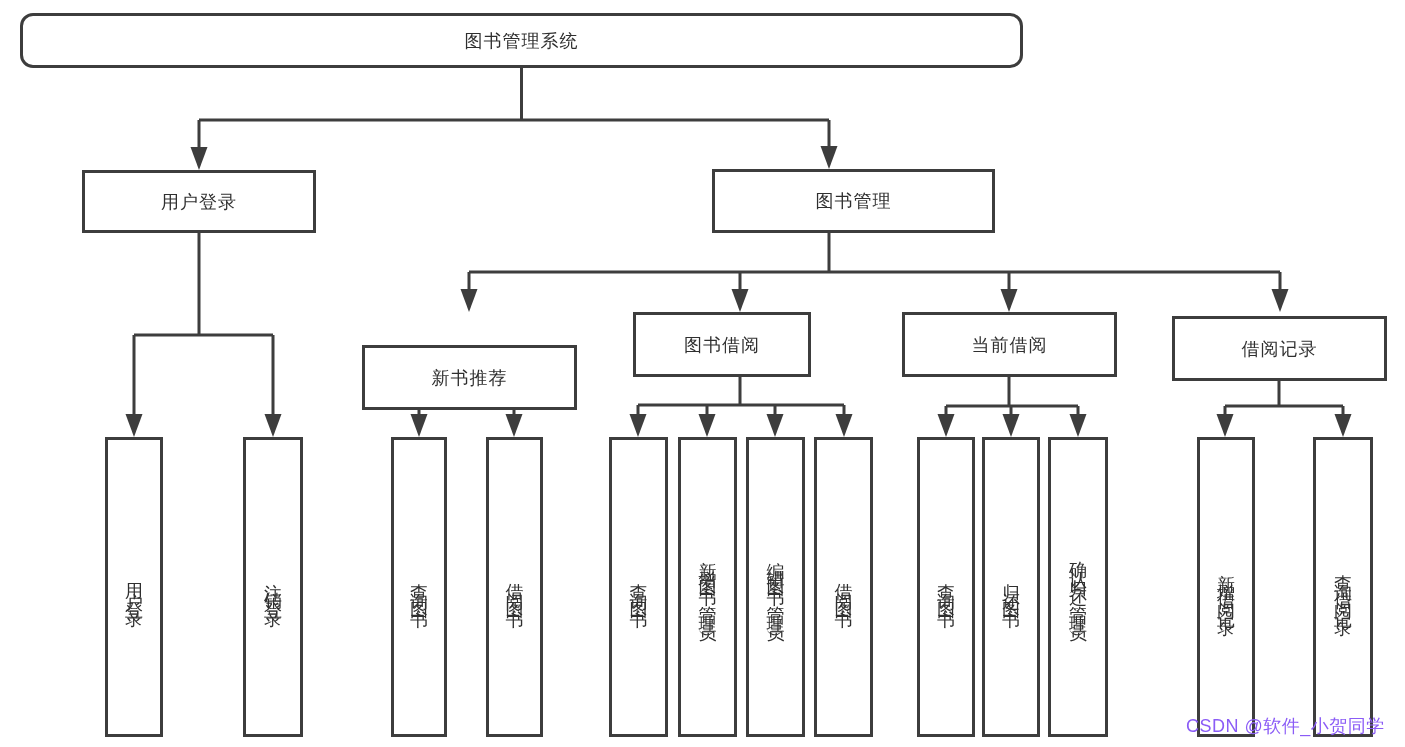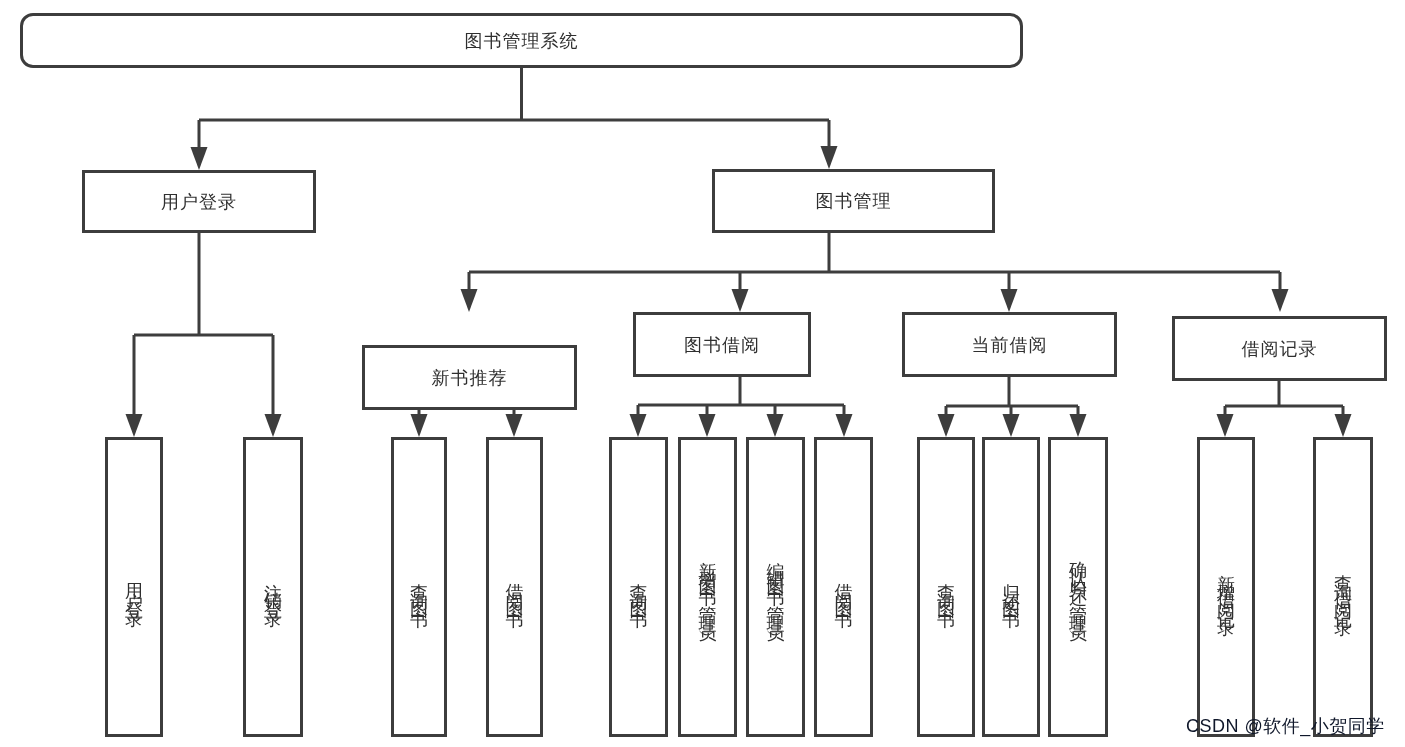--- a/index.html
+++ b/index.html
@@ -16,21 +16,21 @@
     border:3px solid #3d3d3d;display:flex;align-items:center;justify-content:center;
     font-size:18px;color:#2f2f2f;
   }
   .hlabel{letter-spacing:1px;white-space:nowrap;}
   .leaf .vtext{
     writing-mode:vertical-rl;text-orientation:mixed;
     letter-spacing:9px;line-height:1;white-space:nowrap;font-size:18px;
   }
   .watermark{
     position:absolute;left:1186px;top:714px;z-index:5;
-    font-size:18px;color:#0f172a;letter-spacing:0.5px;white-space:nowrap;
+    font-size:18px;color:#8b5cf6;letter-spacing:0.5px;white-space:nowrap;
   }
 </style>
 </head>
 <body>
 
 <div class="stage">
 
   <svg class="connectors" viewBox="0 0 1405 747">
 
     <path d="M521.5,68 L521.5,120 M199,120 L829,120 M199,120 L199,150 M829,120 L829,149"></path>

